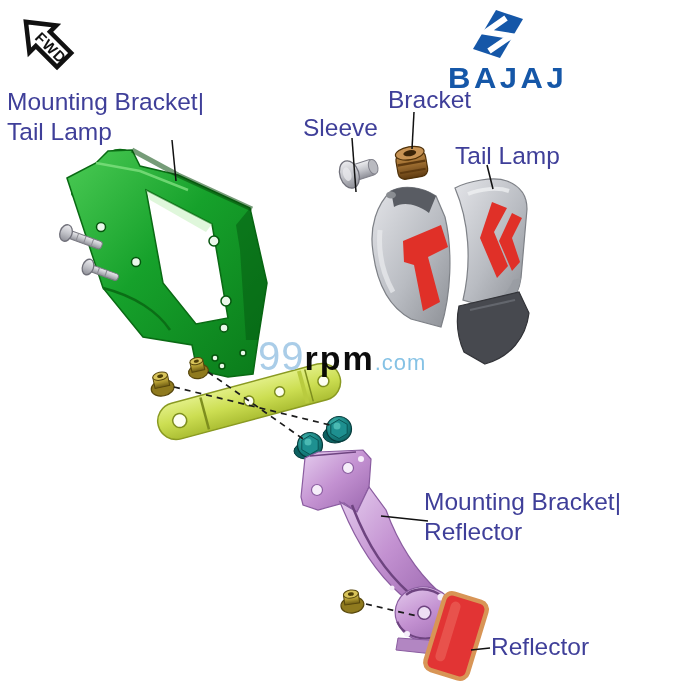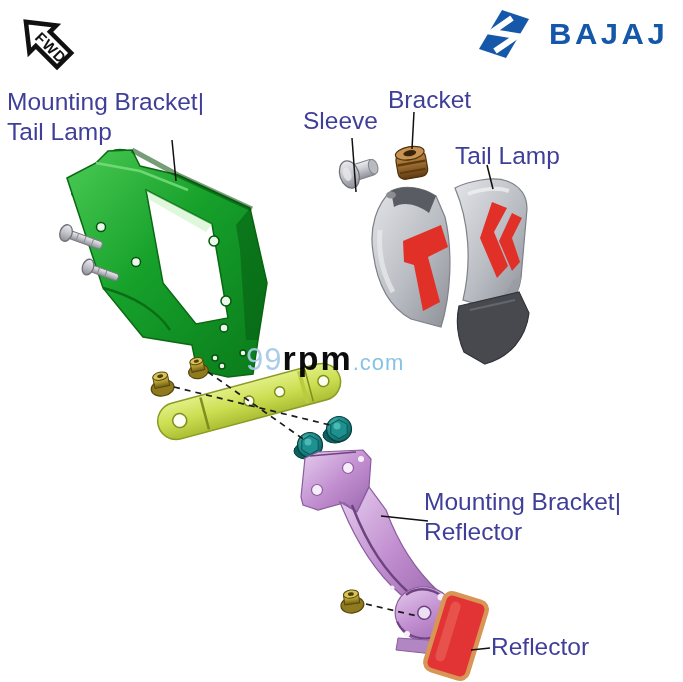--- a/index.html
+++ b/index.html
@@ -14,50 +14,50 @@
   }
   .brand{position:absolute;z-index:3;display:flex;align-items:center;}
   .brand-word{
     color:#1557A8;font-size:31px;font-weight:800;letter-spacing:3.5px;
     transform:scaleY(.95);margin-left:20px;
   }
   .watermark{
     position:absolute;left:246px;top:318px;z-index:2;display:flex;align-items:baseline;
     opacity:.95;
   }
-  .wm1{color:#A6CBE7;font-size:31px;letter-spacing:1px;}
+  .wm1{color:#A6CBE7;font-size:40px;letter-spacing:1px;margin-left:12px;}
   .wm2{color:#000000;font-size:34px;font-weight:bold;letter-spacing:2px;}
   .wm3{color:#7FBFE4;font-size:22px;letter-spacing:1px;margin-top:32px;}
   #fwd-badge{position:absolute;left:6px;top:4px;z-index:3;}
 </style>
 </head>
 <body>
 
 <div id="canvas">
 
   <svg id="fwd-badge" width="74" height="72" viewBox="0 0 74 72">
     <g transform="translate(39,37) rotate(-45)">
       <path d="M -10,27 L -10,-3 L -19,-3 L 0,-27 L 19,-3 L 10,-3 L 10,27 Z" fill="#ffffff" stroke="#111111" stroke-width="4.5" stroke-linejoin="miter"></path>
       <text transform="rotate(90)" x="9" y="6" text-anchor="middle" font-size="15" font-weight="bold" letter-spacing="1" fill="#111111">FWD</text>
     </g>
   </svg>
 
-  <div class="brand" style="left:479px;top:8px;">
+  <div class="brand" style="left:428px;top:8px;flex-direction:column;">
     <svg width="50" height="52" viewBox="0 0 50 52">
       <path d="M 23,2 L 50,11 L 27,50 L 0,41 Z" fill="#1557A8"></path>
       <polyline points="33,10 13,24 38,28 16,43" fill="none" stroke="#ffffff" stroke-width="6"></polyline>
     </svg>
     <div class="brand-word">BAJAJ</div>
   </div>
 
   <div class="callout" style="left:7px;top:87px;">
     <div>Mounting Bracket|</div>
     <div>Tail Lamp</div>
   </div>
-  <div class="callout" style="left:303px;top:106px;">Sleeve</div>
+  <div class="callout" style="left:303px;top:113px;">Sleeve</div>
   <div class="callout" style="left:388px;top:85px;">Bracket</div>
   <div class="callout" style="left:455px;top:141px;">Tail Lamp</div>
   <div class="callout" style="left:424px;top:487px;">
     <div>Mounting Bracket|</div>
     <div>Reflector</div>
   </div>
   <div class="callout" style="left:491px;top:632px;">Reflector</div>
 
   <div class="watermark">
     <span class="wm1">99</span>

